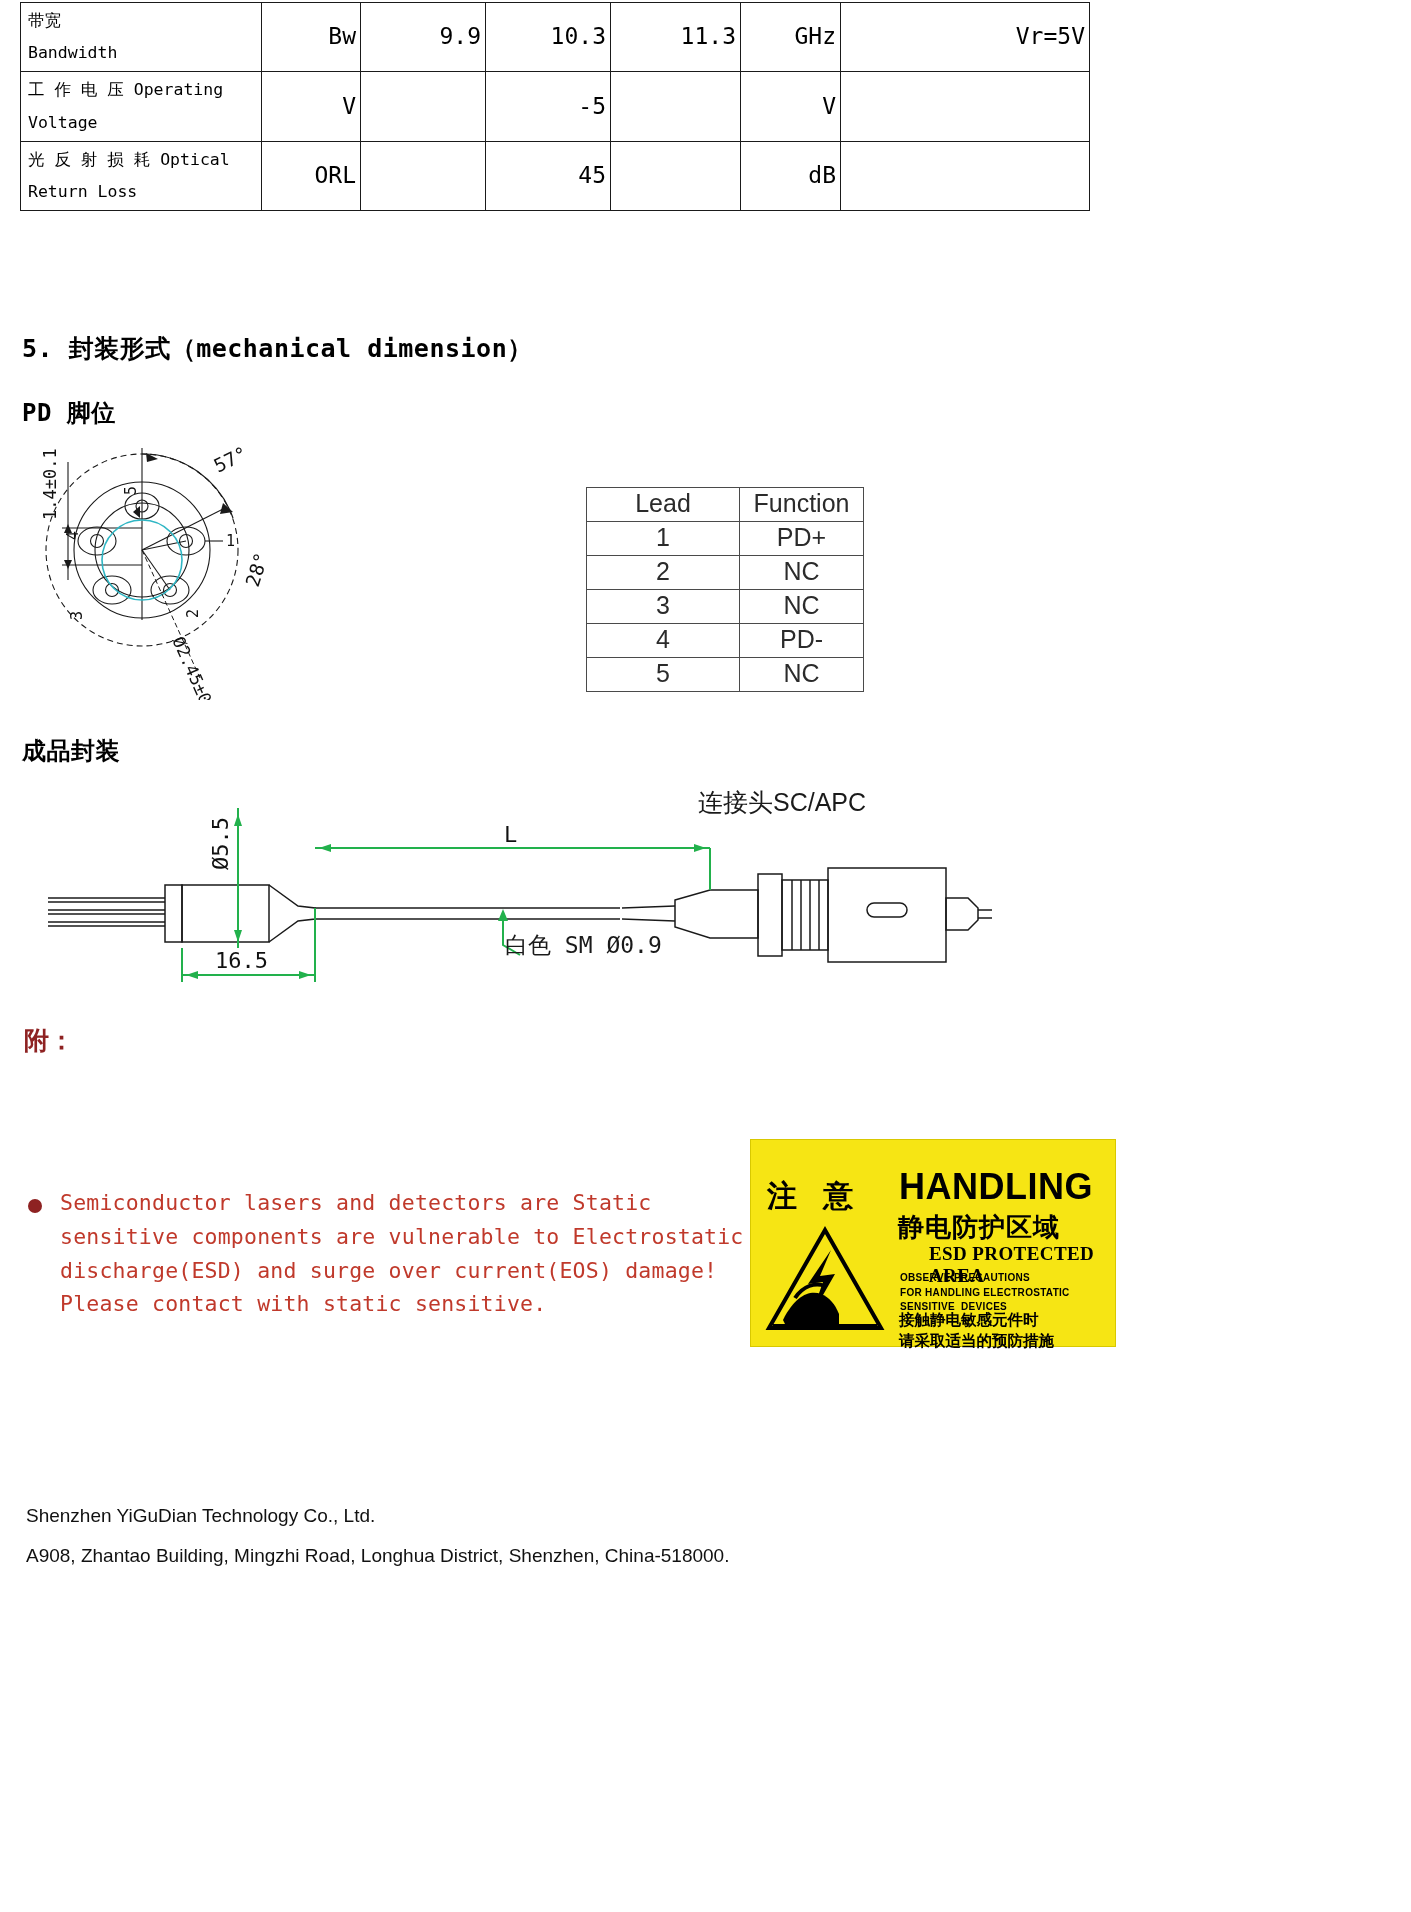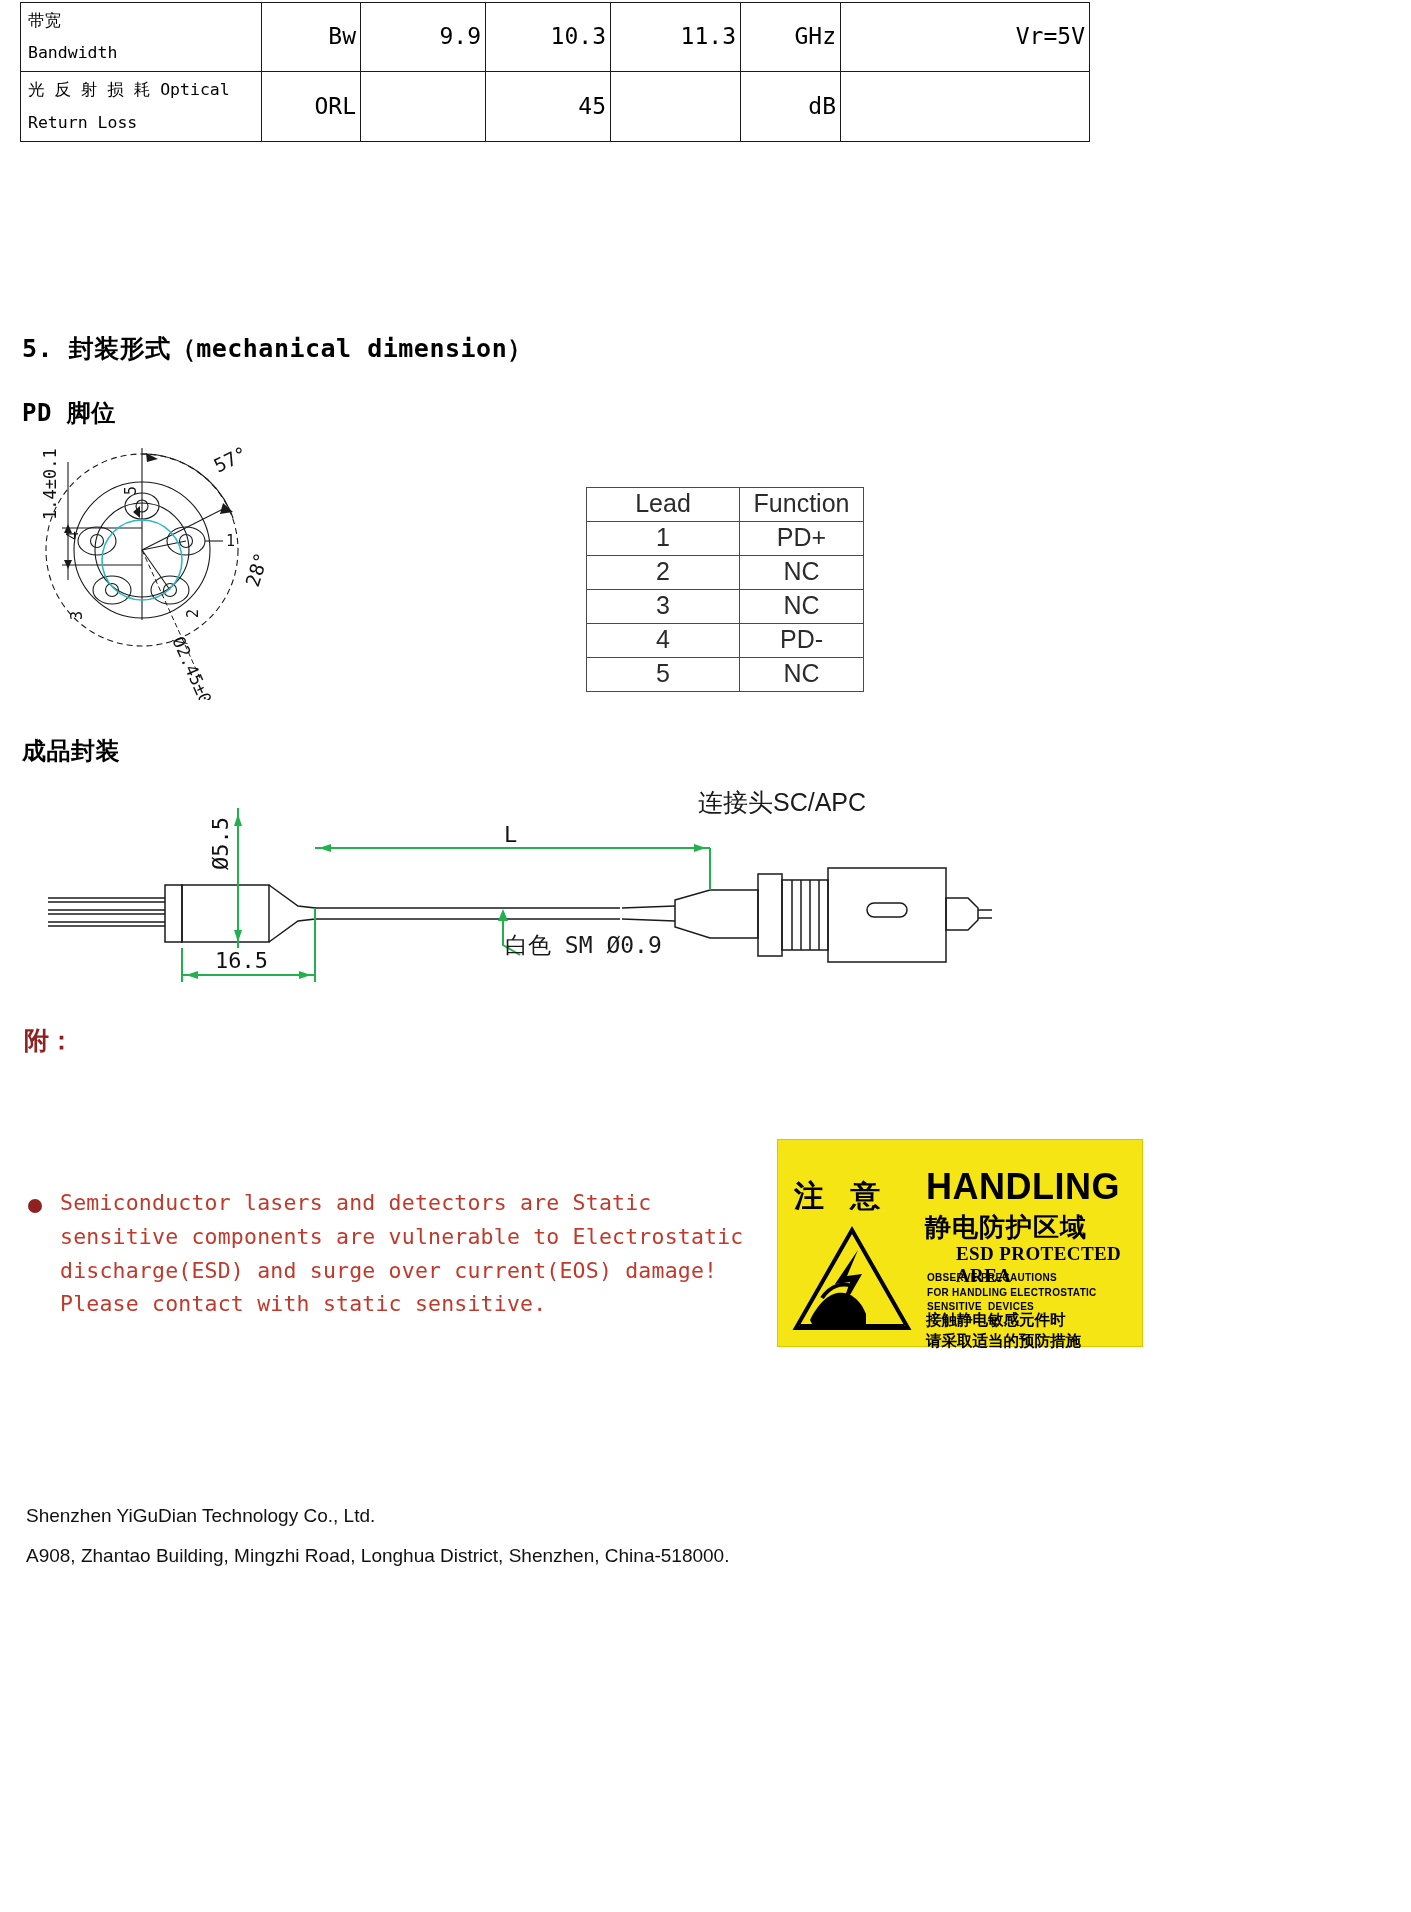--- a/index.html
+++ b/index.html
@@ -92,21 +92,21 @@
     position:absolute; left:60px; top:1186px; width:700px;
     font-family:"DejaVu Sans Mono", monospace;
     font-size:21.5px;
     line-height:1.57;
     color:#c0392b;
     letter-spacing:0.2px;
   }
 
   
   #esd-label {
-    position:absolute; left:777px; top:1139px;
+    position:absolute; left:750px; top:1139px;
     width:366px; height:208px;
     background:#f6e514;
     border:1px solid #d8c800;
   }
   .lb-zhuyi {
     position:absolute; left:16px; top:36px;
     font-family:"Liberation Sans", sans-serif;
     font-weight:bold; font-size:30px; letter-spacing:9px; color:#000;
   }
   .lb-attn {
@@ -168,20 +168,32 @@
         </td>
         <td>Bw</td>
         <td>9.9</td>
         <td>10.3</td>
         <td>11.3</td>
         <td>GHz</td>
         <td>Vr=5V</td>
       </tr>
       <tr>
         <td class="param">
+          <div>工 作 电 压 Operating</div>
+          <div>Voltage</div>
+        </td>
+        <td>V</td>
+        <td></td>
+        <td>-5</td>
+        <td></td>
+        <td>V</td>
+        <td></td>
+      </tr>
+      <tr>
+        <td class="param">
           <div>光 反 射 损 耗 Optical</div>
           <div>Return Loss</div>
         </td>
         <td>ORL</td>
         <td></td>
         <td>45</td>
         <td></td>
         <td>dB</td>
         <td></td>
       </tr>

